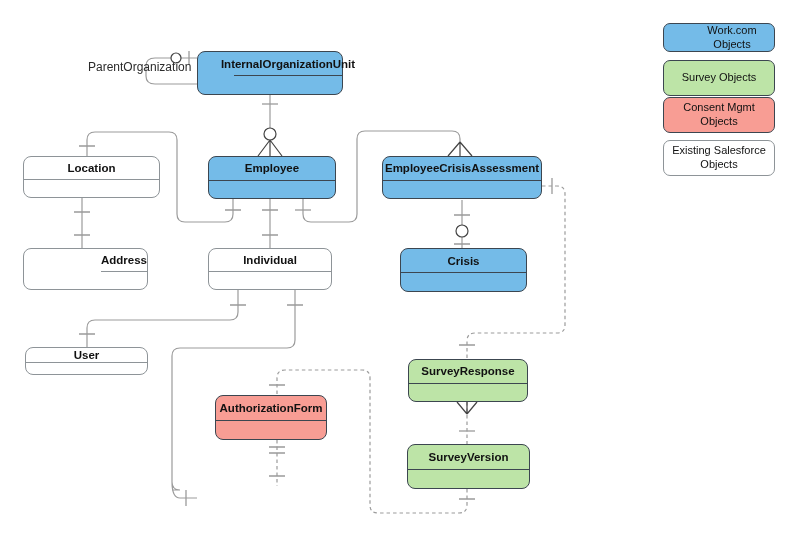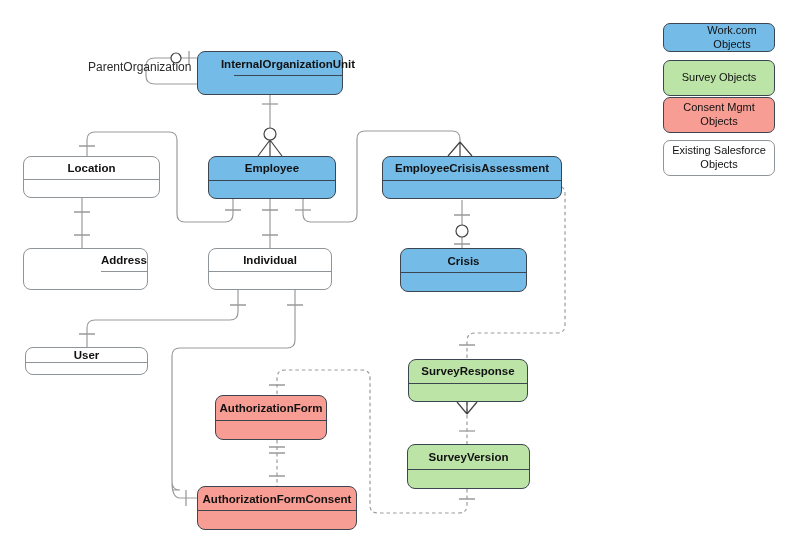--- a/index.html
+++ b/index.html
@@ -28,21 +28,21 @@
   .entity .entity-body{flex:1;border-radius:0 0 7px 7px;}
   .cat-workcom{background:var(--c-workcom,#74bbe8);}
   .cat-survey{background:var(--c-survey,#bde4a7);}
   .cat-consent{background:var(--c-consent,#f89d94);}
   .cat-existing{background:var(--c-existing,#fff);border-color:var(--c-border-gray,#8e9498);}
   .cat-existing .entity-header{border-bottom-color:var(--c-border-gray,#8e9498);}
 
   
   .e-iou{left:197px;top:51px;width:146px;height:44px;padding-left:36px;}
   .e-employee{left:208px;top:156px;width:128px;height:43px;}
-  .e-eca{left:382px;top:156px;width:180px;height:43px;gap:10px;}
+  .e-eca{left:382px;top:156px;width:160px;height:43px;gap:10px;}
   .e-crisis{left:400px;top:248px;width:127px;height:44px;}
   .e-location{left:23px;top:156px;width:137px;height:42px;}
   .e-address{left:23px;top:248px;width:125px;height:42px;align-items:flex-end;}
   .e-individual{left:208px;top:248px;width:124px;height:42px;}
   .e-user{left:25px;top:347px;width:123px;height:28px;}
   .e-sresponse{left:408px;top:359px;width:120px;height:43px;}
   .e-sversion{left:407px;top:444px;width:123px;height:45px;}
   .e-aform{left:215px;top:395px;width:112px;height:45px;}
   .e-afc{left:197px;top:486px;width:160px;height:44px;}
 
@@ -179,24 +179,20 @@
     <div class="entity-body"></div>
   </div>
   <div class="entity cat-survey e-sversion">
     <div class="entity-header">SurveyVersion</div>
     <div class="entity-body"></div>
   </div>
   <div class="entity cat-consent e-aform">
     <div class="entity-header">AuthorizationForm</div>
     <div class="entity-body"></div>
   </div>
-  <div class="entity cat-consent e-afc">
-    <div class="entity-header">AuthorizationFormConsent</div>
-    <div class="entity-body"></div>
-  </div>
 
   <div class="rel-label">ParentOrganization</div>
 
   <div class="legend">
     <div class="legend-box cat-workcom lg-0">
       <span>Work.com Objects</span>
     </div>
     <div class="legend-box cat-survey lg-1">
       <span>Survey Objects</span>
     </div>

